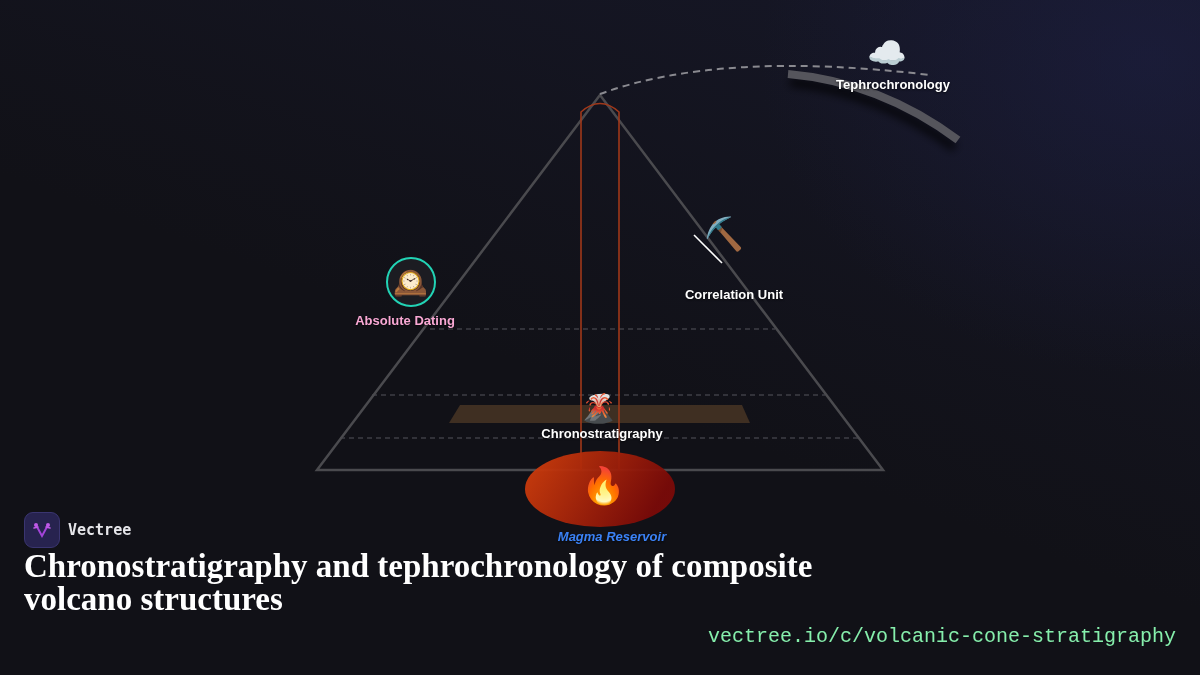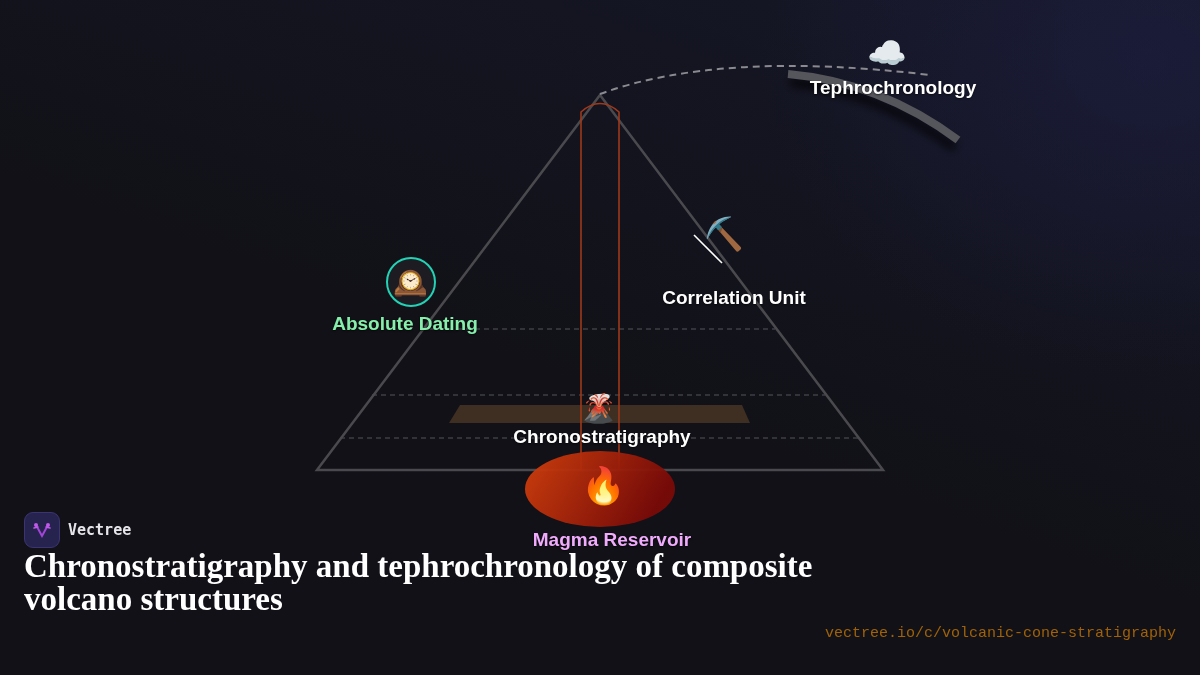--- a/index.html
+++ b/index.html
@@ -10,21 +10,21 @@
     }
     .bg-glow {
       position: absolute; inset: 0;
       background:
         radial-gradient(ellipse 520px 420px at 1150px 60px, rgba(30,32,70,0.55), rgba(17,17,23,0) 75%),
         linear-gradient(200deg, rgba(26,28,52,0.6) 0%, rgba(17,17,23,0) 55%);
     }
     svg.diagram { position: absolute; left: 0; top: 0; }
     .label {
       position: absolute; transform: translateX(-50%);
-      font-weight: bold; font-size: 19px; color: #ffffff; white-space: nowrap;
+      font-weight: bold; font-size: 13px; color: #ffffff; white-space: nowrap;
       text-shadow: 0 1px 2px rgba(0,0,0,0.6);
     }
     .emoji {
       position: absolute; transform: translate(-50%, -50%);
       font-family: "DejaVu Sans", sans-serif; line-height: 1;
     }
     .clock-ring {
       position: absolute; width: 46px; height: 46px; border-radius: 50%;
       border: 2px solid #22d3b5; background: #1c1c22;
       transform: translate(-50%, -50%);
@@ -44,21 +44,21 @@
       font-size: 15px; color: #e6e6ea;
     }
     .title {
       position: absolute; left: 24px; top: 550px; width: 900px;
       font-family: Liberation Serif, serif; font-weight: bold;
       font-size: 33px; line-height: 32.5px; color: #ffffff;
       margin: 0;
     }
     .url {
       position: absolute; right: 24px; top: 625px;
-      font-family: "Liberation Mono", monospace; font-size: 15px; color: #a16207;
+      font-family: "Liberation Mono", monospace; font-size: 20px; color: #86efac;
     }
   </style>
 </head>
 <body>
 
 <div class="bg-glow"></div>
 
 <svg class="diagram" width="1200" height="675" viewBox="0 0 1200 675">
   <defs>
     <linearGradient id="magmaGrad" x1="0" y1="0" x2="1" y2="0.3">
@@ -92,27 +92,27 @@
 
 <div class="emoji" style="left:887px; top:53px; font-size:32px;">☁️</div>
 <div class="label" style="left:893px; top:77px;">Tephrochronology</div>
 
 <div class="emoji" style="left:724px; top:234px; font-size:32px;">⛏️</div>
 <div class="label" style="left:734px; top:287px;">Correlation Unit</div>
 
 <div class="clock-ring" style="left:411px; top:282px;">
   <span>🕰️</span>
 </div>
-<div class="label" style="left:405px; top:313px; color:#86efac;">Absolute Dating</div>
+<div class="label" style="left:405px; top:313px; color:#f9a8d4;">Absolute Dating</div>
 
 <div class="emoji" style="left:599px; top:409px; font-size:28px;">🌋</div>
 <div class="label" style="left:602px; top:426px;">Chronostratigraphy</div>
 
 <div class="emoji" style="left:604px; top:486px; font-size:36px;">🔥</div>
-<div class="label" style="left:612px; top:529px; color:#f0abfc;">Magma Reservoir</div>
+<div class="label" style="left:612px; top:529px; color:#3b82f6;font-style:italic;">Magma Reservoir</div>
 
 <div class="brand">
   <div class="brand-logo">
     <svg width="20" height="20" viewBox="0 0 20 20">
       <path d="M4,5 L10,16 L16,5" fill="none" stroke="#a344d8" stroke-width="2" stroke-linecap="round"></path>
       <circle cx="4" cy="5" r="2" fill="#c05ae8"></circle>
       <circle cx="16" cy="5" r="2" fill="#c05ae8"></circle>
       <path d="M2,8 L6,7 M14,7 L18,8" stroke="#c05ae8" stroke-width="1.5" stroke-linecap="round"></path>
     </svg>
   </div>

